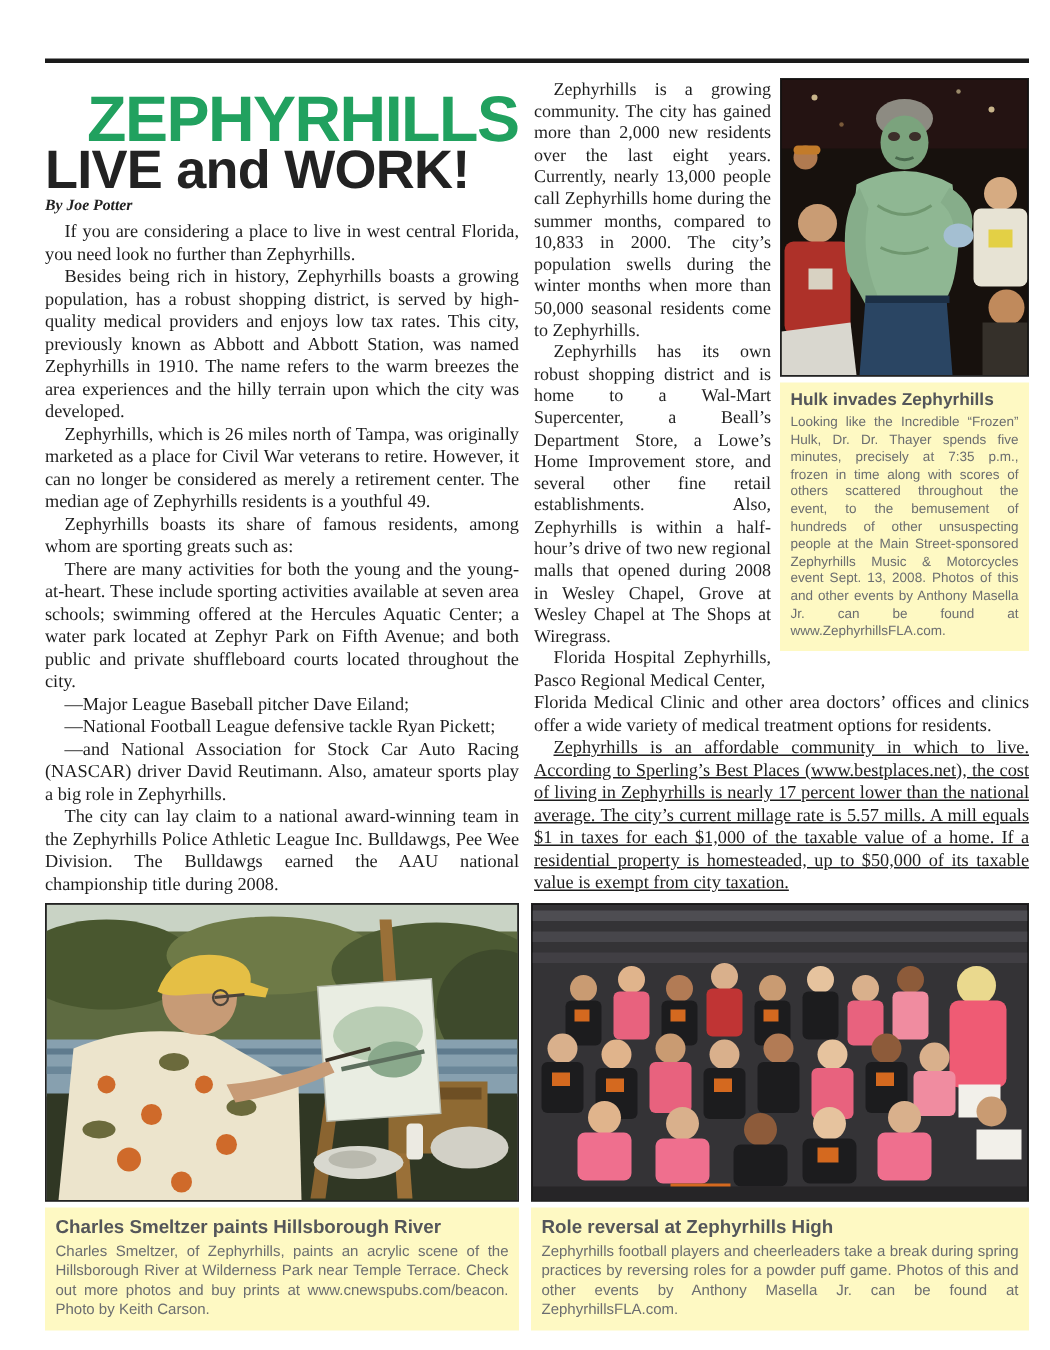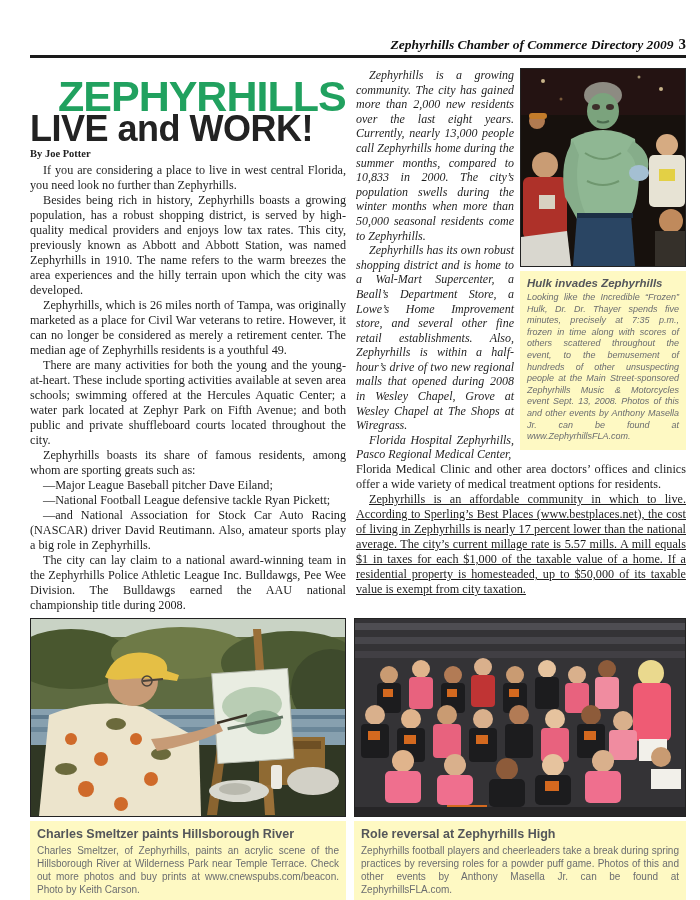--- a/index.html
+++ b/index.html
@@ -15,24 +15,24 @@
   .hdr-rule{width:656px;height:3px;background:#1a1a1a;margin-top:3px;}
   
   .main{display:flex;gap:10px;height:548px;margin-top:6px;overflow:hidden;}
   .col-left{width:316px;flex:none;overflow:hidden;}
   .col-right{width:330px;flex:none;overflow:hidden;padding-top:4px;}
   
   .headline{margin-top:14px;margin-bottom:4px;}
   .hl1{font-family:"Liberation Sans", sans-serif;font-weight:bold;font-size:43px;line-height:36px;letter-spacing:-1px;color:#21a15f;margin-left:28px;}
   .hl2{font-family:"Liberation Sans", sans-serif;font-weight:bold;font-size:28px;line-height:27px;letter-spacing:-0.5px;color:#a0a2a4;}
   .hl3{font-family:"Liberation Sans", sans-serif;font-weight:bold;font-size:36px;line-height:29px;letter-spacing:-0.5px;color:#222;}
-  .byline{font-family:"Liberation Serif", serif;font-weight:bold;font-size:10.5px;color:#222;margin:5px 0 4px 0;}
+  .byline{font-family:"Liberation Serif", serif;font-style:italic;font-weight:bold;font-size:10.5px;color:#222;margin:5px 0 4px 0;}
   
   .body-p{margin:0;font-size:12.2px;line-height:15px;text-align:justify;text-indent:13px;}
-  .mid-row{display:flex;gap:6px;font-style:italic;}
+  .mid-row{display:flex;gap:6px;}
   .mid-col{width:158px;flex:none;}
   .mid-col .body-p{font-size:12px;line-height:14.6px;}
   .wide-p{margin:0;font-size:12.2px;line-height:15px;text-align:justify;}
   .wide-p.indent{text-indent:13px;text-decoration:underline;}
   
   .figcol{width:166px;flex:none;}
   .photo{display:block;border:1px solid #222;background:#000;}
   .capbox{background:#fef9c3;padding:6px 7px 7px 7px;margin-top:4px;}
   .cap-title{font-family:"Liberation Sans", sans-serif;font-weight:bold;color:#54565a;}
   .cap-body{font-family:"Liberation Sans", sans-serif;color:#6b6d70;text-align:justify;}
@@ -43,38 +43,35 @@
   
   .bottom-row{display:flex;gap:8px;margin-top:6px;}
   .fig-bottom-left{width:316px;flex:none;}
   .fig-bottom-right{width:332px;flex:none;}
 </style>
 </head>
 <body>
 
 <div class="page">
 
-  <div class="hdr">
-    <span class="hdr-title">Zephyrhills Chamber of Commerce Directory 2009</span><span class="hdr-num">3</span>
-  </div>
   <div class="hdr-rule"></div>
 
   <div class="main">
 
     <div class="col-left">
       <div class="headline">
         <div class="hl1">ZEPHYRHILLS</div>
         <div class="hl3">LIVE and WORK!</div>
       </div>
       <div class="byline">By Joe Potter</div>
       <p class="body-p">If you are considering a place to live in west central Florida, you need look no further than Zephyrhills.</p>
       <p class="body-p">Besides being rich in history, Zephyrhills boasts a growing population, has a robust shopping district, is served by high-quality medical providers and enjoys low tax rates. This city, previously known as Abbott and Abbott Station, was named Zephyrhills in 1910. The name refers to the warm breezes the area experiences and the hilly terrain upon which the city was developed.</p>
       <p class="body-p">Zephyrhills, which is 26 miles north of Tampa, was originally marketed as a place for Civil War veterans to retire. However, it can no longer be considered as merely a retirement center. The median age of Zephyrhills residents is a youthful 49.</p>
+      <p class="body-p">Zephyrhills boasts its share of famous residents, among whom are sporting greats such as:</p>
       <p class="body-p">There are many activities for both the young and the young-at-heart. These include sporting activities available at seven area schools; swimming offered at the Hercules Aquatic Center; a water park located at Zephyr Park on Fifth Avenue; and both public and private shuffleboard courts located throughout the city.</p>
-      <p class="body-p">Zephyrhills boasts its share of famous residents, among whom are sporting greats such as:</p>
       <p class="body-p">—Major League Baseball pitcher Dave Eiland;</p>
       <p class="body-p">—National Football League defensive tackle Ryan Pickett;</p>
       <p class="body-p">—and National Association for Stock Car Auto Racing (NASCAR) driver David Reutimann. Also, amateur sports play a big role in Zephyrhills.</p>
       <p class="body-p">The city can lay claim to a national award-winning team in the Zephyrhills Police Athletic League Inc. Bulldawgs, Pee Wee Division. The Bulldawgs earned the AAU national championship title during 2008.</p>
     </div>
 
     <div class="col-right">
       <div class="mid-row">
         <div class="mid-col">
           <p class="body-p">Zephyrhills is a growing community. The city has gained more than 2,000 new residents over the last eight years. Currently, nearly 13,000 people call Zephyrhills home during the summer months, compared to 10,833 in 2000. The city’s population swells during the winter months when more than 50,000 seasonal residents come to Zephyrhills.</p>

